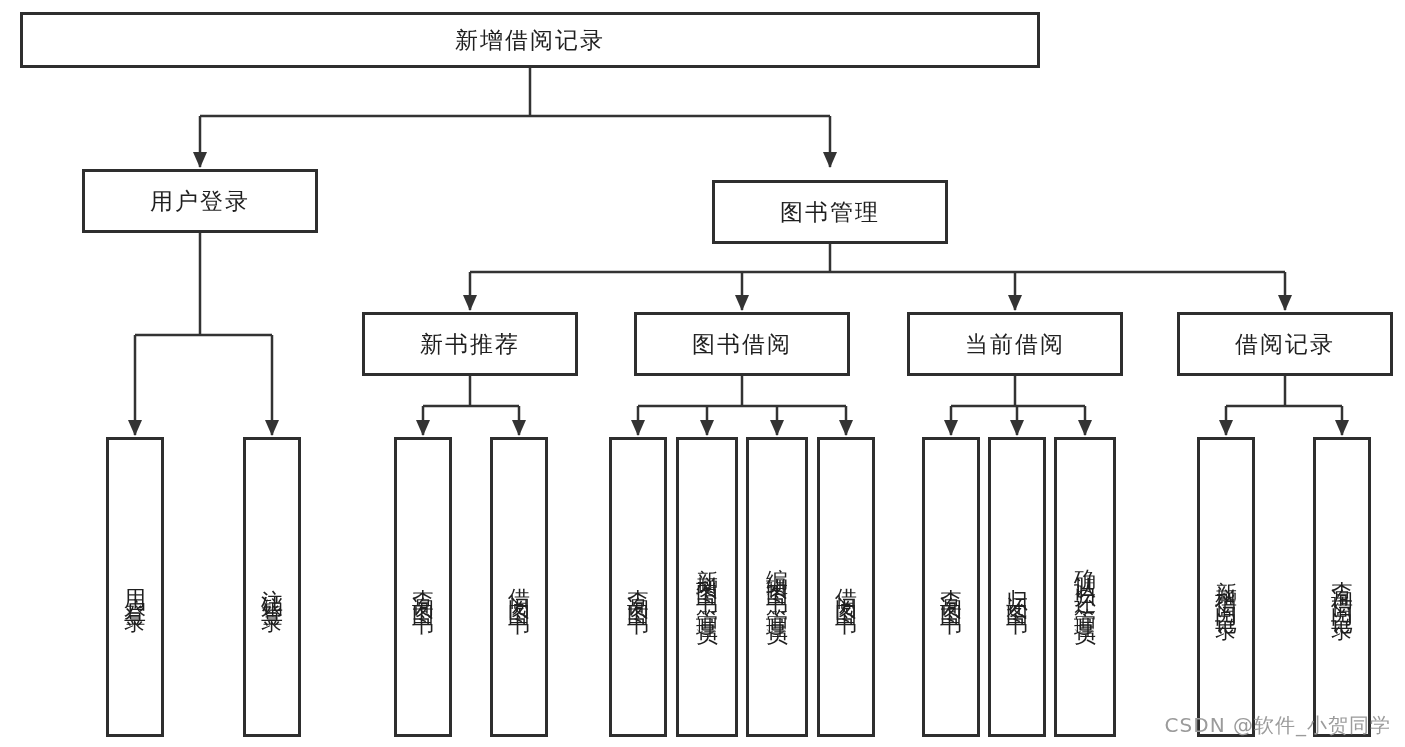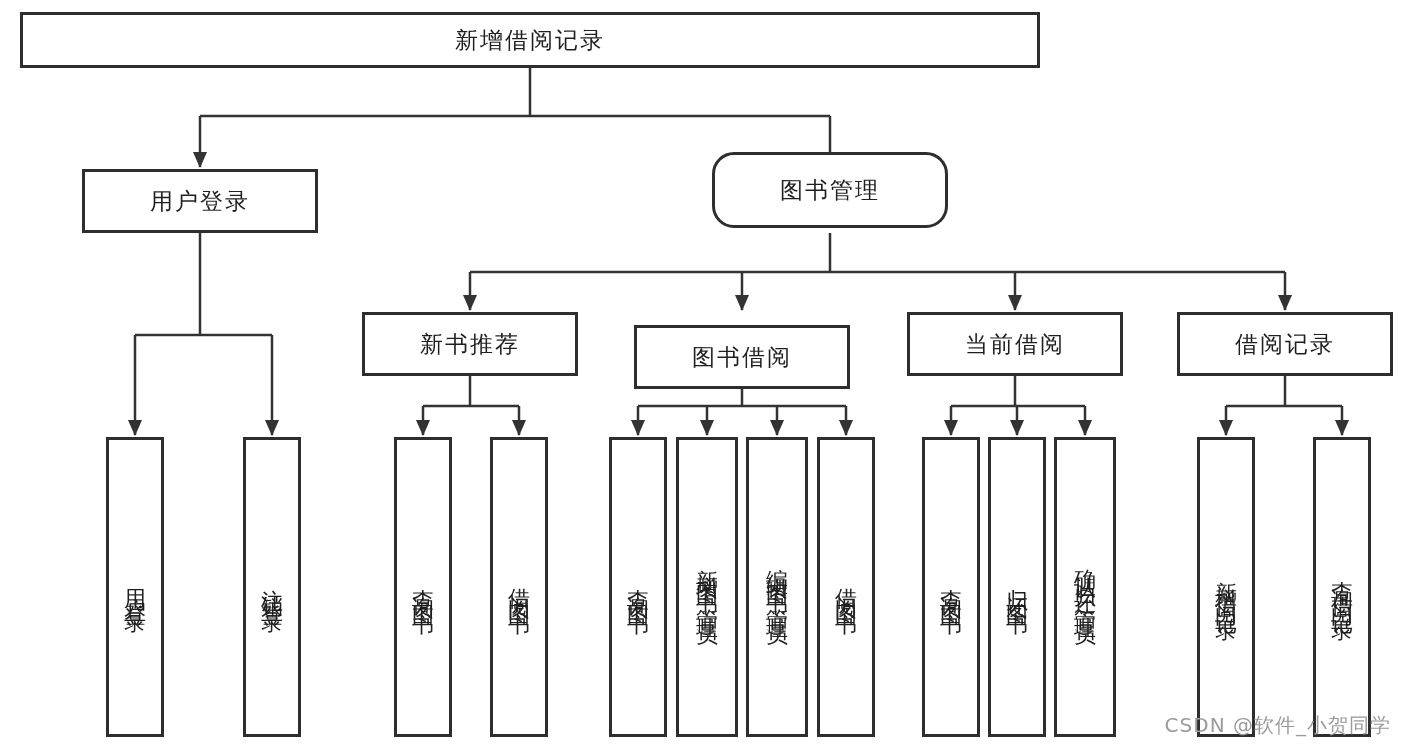--- a/index.html
+++ b/index.html
@@ -36,23 +36,23 @@
     writing-mode: vertical-rl;
     text-orientation: mixed;
     font-size: 22px;
     line-height: 1;
     letter-spacing: 8px;
     white-space: nowrap;
   }
   
   .n-root          { left: 20px;   top: 12px;  width: 1020px; height: 56px; }
   .n-user-login    { left: 82px;   top: 169px; width: 236px;  height: 64px; }
-  .n-book-mgmt     { left: 712px;  top: 152px; width: 236px;  height: 76px; border-radius: 22px; }
+  .n-book-mgmt     { left: 712px;  top: 180px; width: 236px;  height: 64px; }
   .n-new-book-rec  { left: 362px;  top: 312px; width: 216px;  height: 64px; }
-  .n-book-borrow   { left: 634px;  top: 325px; width: 216px;  height: 64px; }
+  .n-book-borrow   { left: 634px;  top: 312px; width: 216px;  height: 64px; }
   .n-current-borrow{ left: 907px;  top: 312px; width: 216px;  height: 64px; text-align: center; }
   .n-borrow-records{ left: 1177px; top: 312px; width: 216px;  height: 64px; }
   .leaf { top: 437px; height: 300px; width: 58px; }
   .l-user-login     { left: 106px; }
   .l-logout         { left: 243px; }
   .l-query-book-a   { left: 394px; }
   .l-borrow-book-a  { left: 490px; }
   .l-query-book-b   { left: 609px; }
   .l-add-book       { left: 676px; width: 62px; }
   .l-edit-book      { left: 746px; width: 62px; }

